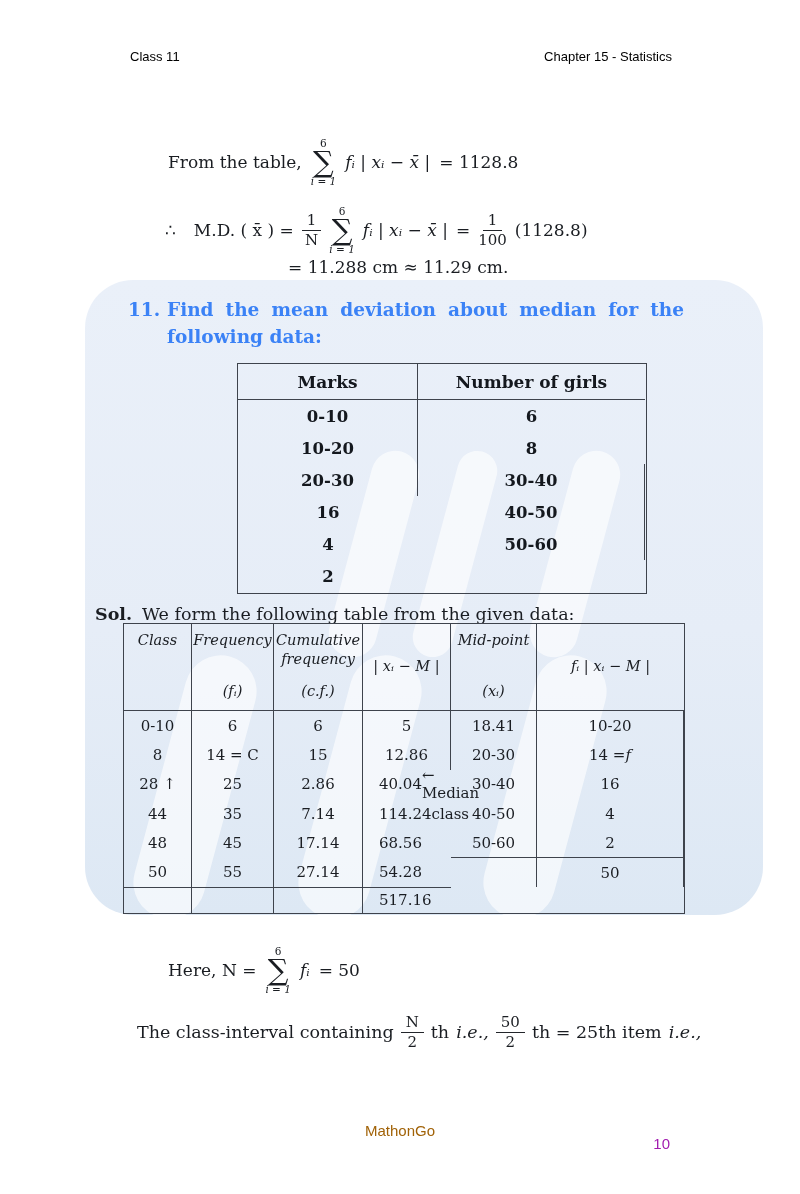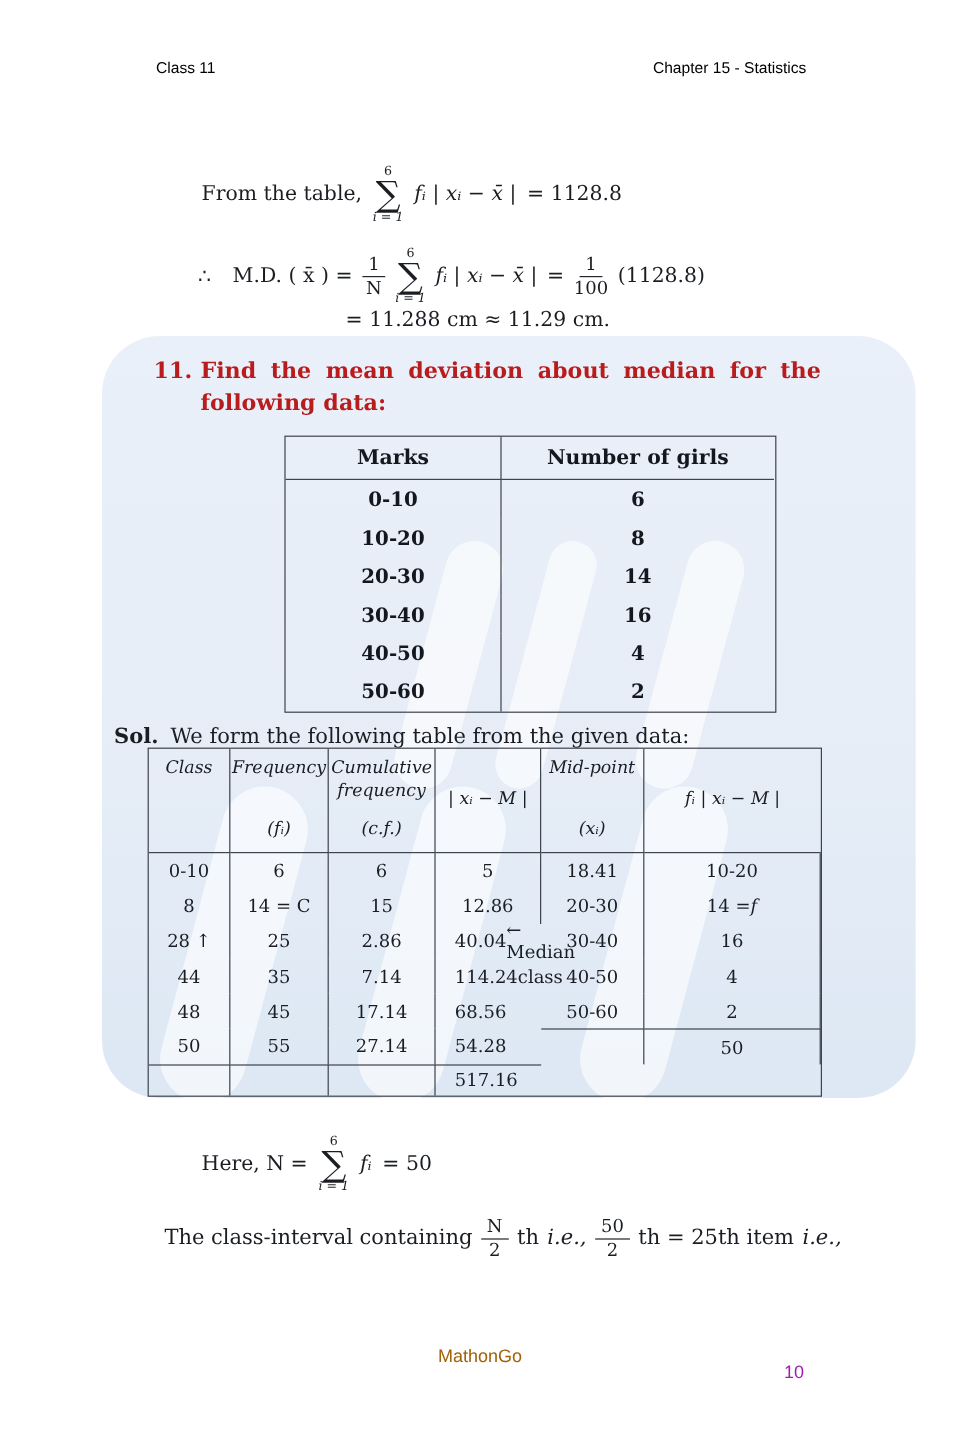--- a/index.html
+++ b/index.html
@@ -35,21 +35,21 @@
   .frac{display:inline-flex;flex-direction:column;align-items:center;font-size:15px;line-height:1.12;}
   .frac .fnum{border-bottom:1.3px solid #22252a;padding:0 5px 1px;}
   .frac .fden{padding-top:1px;}
 
   .f1{position:absolute;left:168px;top:131px;height:62px;gap:9px;}
   .f2{position:absolute;left:165px;top:195px;height:70px;gap:8px;}
   .f2 .therefore{margin-right:10px;}
   .f3{position:absolute;left:288px;top:257px;font-size:17px;}
 
   
-  .question{position:absolute;left:128px;top:297px;width:556px;display:flex;gap:11px;color:#b91c1c;}
+  .question{position:absolute;left:128px;top:297px;width:556px;display:flex;gap:11px;color:#3b82f6;}
   .qnum{font-weight:700;font-size:18.5px;width:28px;flex:none;line-height:1.45;}
   .qtext{flex:1;font-weight:700;font-size:18.5px;line-height:1.45;}
   .qline1{text-align:justify;text-align-last:justify;}
 
   
   .mtable{position:absolute;left:237px;top:363px;width:408px;display:grid;
           grid-template-columns:180px 227px;grid-template-rows:36px repeat(6,32.1px);
           border:1.6px solid #3e434c;font-weight:700;font-size:16.5px;color:#14181e;}
   .mcell{display:flex;align-items:center;justify-content:center;}
   .mc1{border-right:1.4px solid #3e434c;}
@@ -138,21 +138,20 @@
 
   <div class="mtable">
     <div class="mcell mhead mc1">Marks</div>
     <div class="mcell mhead">Number of girls</div>
 
     <div class="mcell mc1">0-10</div>
     <div class="mcell">6</div>
     <div class="mcell mc1">10-20</div>
     <div class="mcell">8</div>
     <div class="mcell mc1">20-30</div>
-    <div class="mcell">14</div>
     <div class="mcell mc1">30-40</div>
     <div class="mcell">16</div>
     <div class="mcell mc1">40-50</div>
     <div class="mcell">4</div>
     <div class="mcell mc1">50-60</div>
     <div class="mcell">2</div>
   </div>
 
   <div class="solline">
     <span class="sollabel">Sol.</span>

